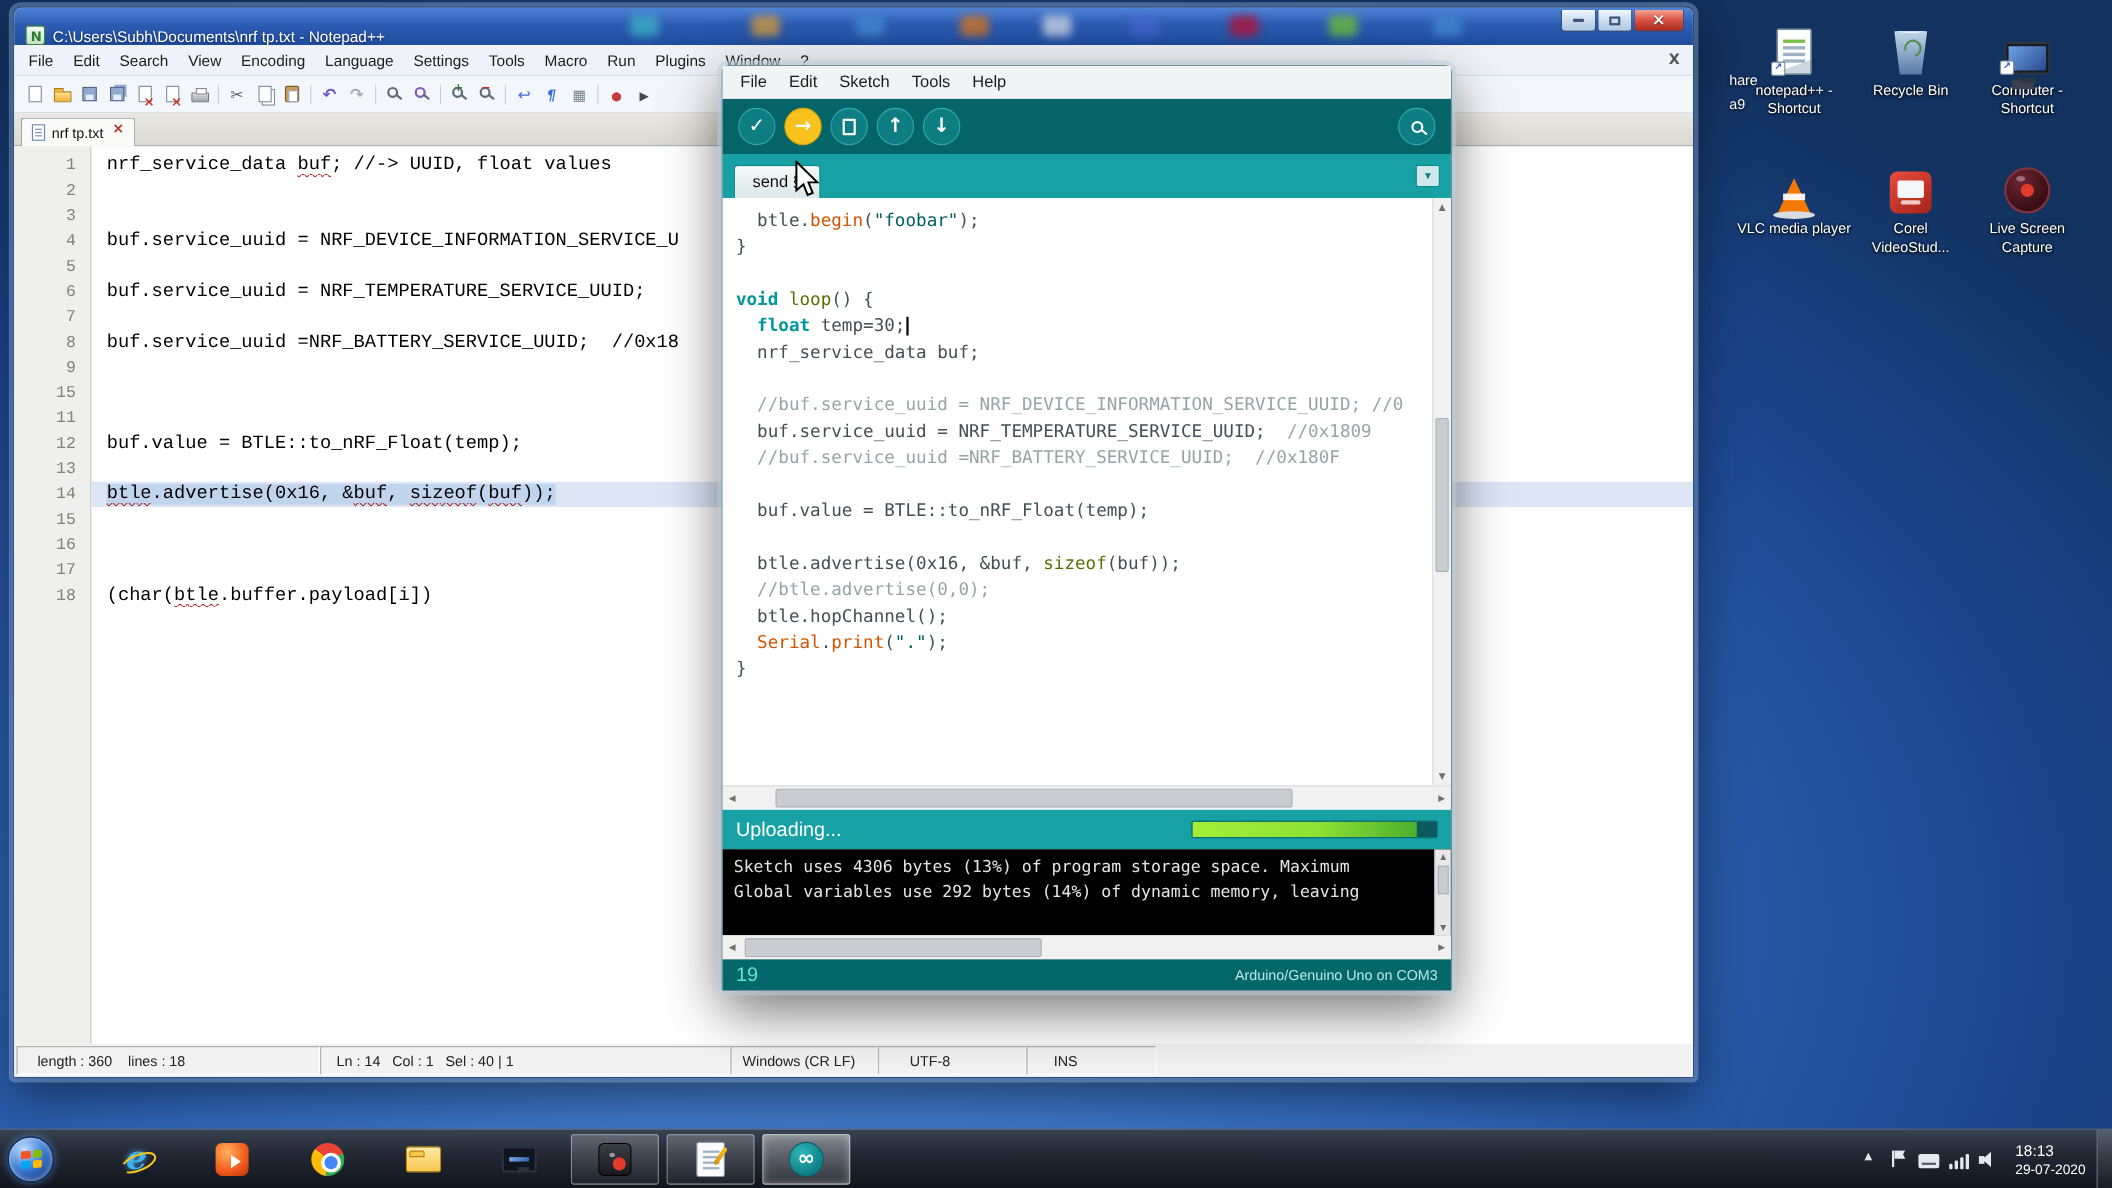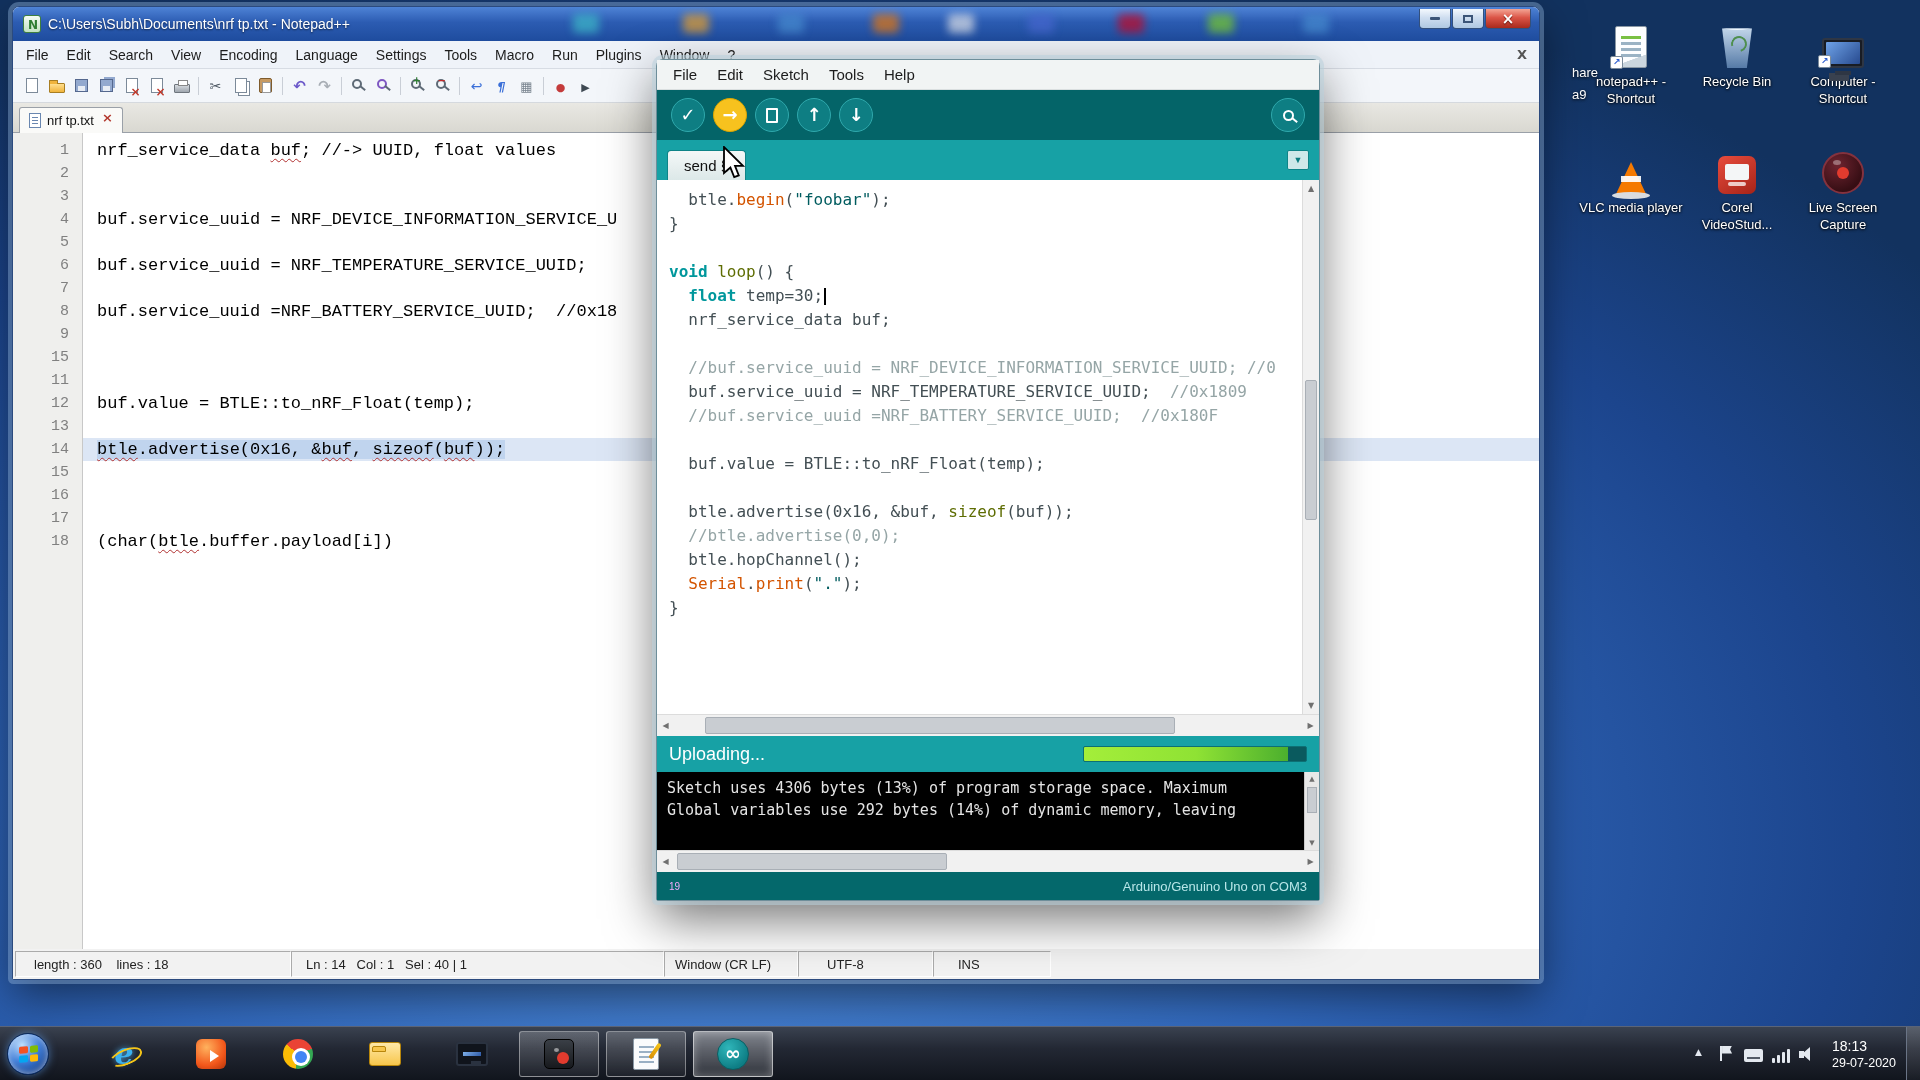--- a/index.html
+++ b/index.html
@@ -36,21 +36,21 @@
   .wb-group{position:absolute;top:2px;display:flex}
   .wb{width:32px;height:20px;border:1px solid #33507C;border-top:none;border-radius:0 0 4px 4px;background:linear-gradient(#F4F9FE,#CFDEF0 45%,#AFC8E2);display:flex;align-items:center;justify-content:center;cursor:default}
   .wb + .wb{margin-left:1px}
   .wb.close{width:46px;background:linear-gradient(#F4A695,#DB5547 45%,#A92A1C)}
   .wb .bar{width:10px;height:3px;background:#3C5578;border-radius:1px}
   .wb .box{width:10px;height:8px;border:2px solid #3C5578}
   .wb .x::before{content:'\00D7';color:#fff;font:bold 15px/1 "DejaVu Sans",sans-serif;text-shadow:0 1px 1px #5a1008}
 
   
   .npp-window{position:absolute;left:12px;top:6px;width:1528px;height:974px;z-index:2;display:flex;flex-direction:column;border:1px solid #2B4A7E;border-radius:7px 7px 2px 2px;box-shadow:0 0 0 4px rgba(150,185,225,.40),0 16px 44px rgba(0,0,0,.5);background:#F0F3F8}
-  .npp-titlebar{position:relative;height:34px;flex:none;border-radius:6px 6px 0 0;background:linear-gradient(180deg,#4E83D6 0%,#2C5CB2 45%,#1E4C9E 100%);display:flex;align-items:center;padding:0 10px;overflow:hidden}
+  .npp-titlebar{position:relative;height:34px;flex:none;border-radius:6px 6px 0 0;background:linear-gradient(180deg,#4E83D6 0%,#2C5CB2 45%,#1E4C9E 100%);display:flex;align-items:flex-end;padding:0 10px;overflow:hidden}
   .npp-appicon{width:18px;height:18px;flex:none;margin-right:7px;background:linear-gradient(#F4FBF4,#C2E2C2);border:1px solid #3F7F3F;border-radius:3px;position:relative}
   .npp-appicon::before{content:'N';position:absolute;left:4px;top:1px;font:bold 12px/16px "DejaVu Sans",sans-serif;color:#2E7D32}
   .npp-title{color:#fff;font-size:14px;text-shadow:0 1px 2px rgba(0,0,0,.6);white-space:nowrap;z-index:2}
   .glass{position:absolute;left:540px;top:4px;width:830px;height:26px;z-index:1;pointer-events:none}
   .glass i{position:absolute;top:3px;width:26px;height:19px;border-radius:4px;filter:blur(4px);opacity:.65}
   .npp-menubar{height:28px;flex:none;background:#EFF3F9;border-bottom:1px solid #D7DCE4;display:flex;align-items:center;padding:0 4px}
   .mitems{display:flex;flex:1}
   .menu-item{padding:4px 9px;font-size:14px;color:#1c1c1c;cursor:default}
   .mclose{color:#555;font:bold 13px/1 "DejaVu Sans",sans-serif;padding:0 8px;cursor:default}
   .npp-toolbar{height:34px;flex:none;background:#F3F6FA;border-bottom:1px solid #D5D9DE;display:flex;align-items:center;padding:0 6px}
@@ -152,21 +152,21 @@
   .ard-status-text{color:#fff;font-size:18px;flex:1}
   .progress{width:224px;height:16px;background:#0A5A5E;border:1px solid #0D7074;border-radius:2px;overflow:hidden}
   .progress .fill{height:100%;background:linear-gradient(90deg,#A4EE3A 0%,#8FE234 55%,#4CAF2E 100%)}
   .ard-console{height:78px;flex:none;background:#000;position:relative;overflow:hidden}
   .con-lines{padding:5px 24px 0 10px;font-family:"DejaVu Sans Mono","Liberation Mono",monospace;font-size:15px;line-height:22px;color:#E4E4E4;white-space:pre}
   .con-vscroll{position:absolute;right:0;top:0;bottom:0;width:15px;background:#E8E8E8;border-left:1px solid #C9C9C9}
   .con-vscroll .up,.con-vscroll .dn{position:absolute;left:0;width:14px;height:14px;display:flex;align-items:center;justify-content:center;color:#707070;font-size:7px;font-family:"DejaVu Sans",sans-serif}
   .con-vscroll .up{top:0}.con-vscroll .dn{bottom:0}
   .con-vscroll .thumb{position:absolute;left:2px;right:2px;top:15px;height:26px;background:#C9CDD2;border:1px solid #A9AFB6}
   .ard-linestatus{height:28px;flex:none;background:#04686B;display:flex;align-items:center;justify-content:space-between;padding:0 12px}
-  .ls-left{color:#f0abfc;font-size:10px}
+  .ls-left{color:#5eead4;font-size:18px}
   .ls-right{color:#B8E6E8;font-size:13px}
 
   
   .cursor{position:absolute;left:722px;top:146px;z-index:40}
 
   
   .taskbar{position:absolute;left:0;right:0;bottom:0;height:54px;z-index:30;background:linear-gradient(#3A4250 0%,#232834 40%,#11151D 100%);border-top:1px solid #5A6478;display:flex;align-items:center}
   .start{width:56px;height:54px;display:flex;align-items:center;justify-content:center;cursor:default}
   .orb{width:42px;height:42px;border-radius:50%;background:radial-gradient(circle at 35% 28%,#BFE0FF,#3D7BD6 45%,#123C86 82%);box-shadow:inset 0 0 7px rgba(255,255,255,.65),0 0 8px rgba(100,170,255,.55);border:1px solid #0B2B5E;display:grid;place-items:center}
   .wflag{width:19px;height:16px;display:grid;grid-template-columns:1fr 1fr;gap:2px;transform:skewY(-5deg)}
@@ -407,21 +407,21 @@
         <div class="np-line sel"><span class="np-num">14</span><span class="np-body"><span class="np-u">btle</span><span class="np-t">.advertise(0x16, &amp;</span><span class="np-u">buf</span><span class="np-t">, </span><span class="np-u">sizeof</span><span class="np-t">(</span><span class="np-u">buf</span><span class="np-t">));</span></span></div>
         <div class="np-line"><span class="np-num">15</span><span class="np-body"></span></div>
         <div class="np-line"><span class="np-num">16</span><span class="np-body"></span></div>
         <div class="np-line"><span class="np-num">17</span><span class="np-body"></span></div>
         <div class="np-line"><span class="np-num">18</span><span class="np-body"><span class="np-t">(char(</span><span class="np-u">btle</span><span class="np-t">.buffer.payload[i])</span></span></div>
       </div>
   </div>
   <footer class="npp-status">
     <div class="seg s2">length : 360    lines : 18</div>
     <div class="seg s3">Ln : 14   Col : 1   Sel : 40 | 1</div>
-    <div class="seg s4">Window (CR LF)</div>
+    <div class="seg s4">Windows (CR LF)</div>
     <div class="seg s5">UTF-8</div>
     <div class="seg s6">INS</div>
   </footer>
 </section>
 
 <section class="ard-window">
   <nav class="ard-menubar">
     <div class="mitems">
         <div class="menu-item">File</div>
         <div class="menu-item">Edit</div>

